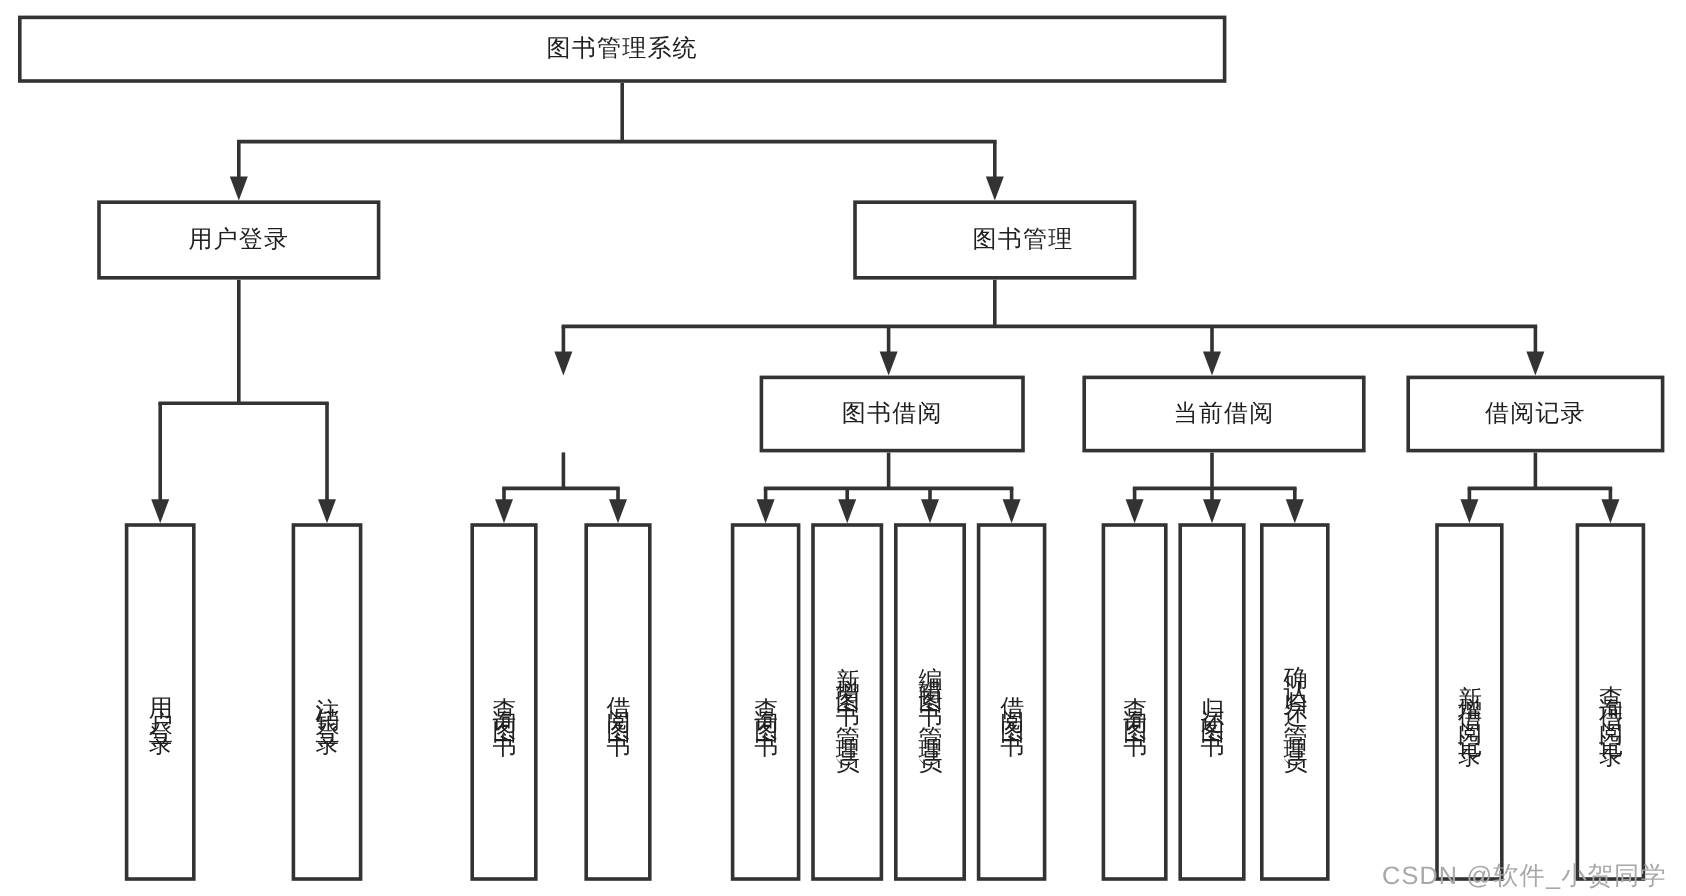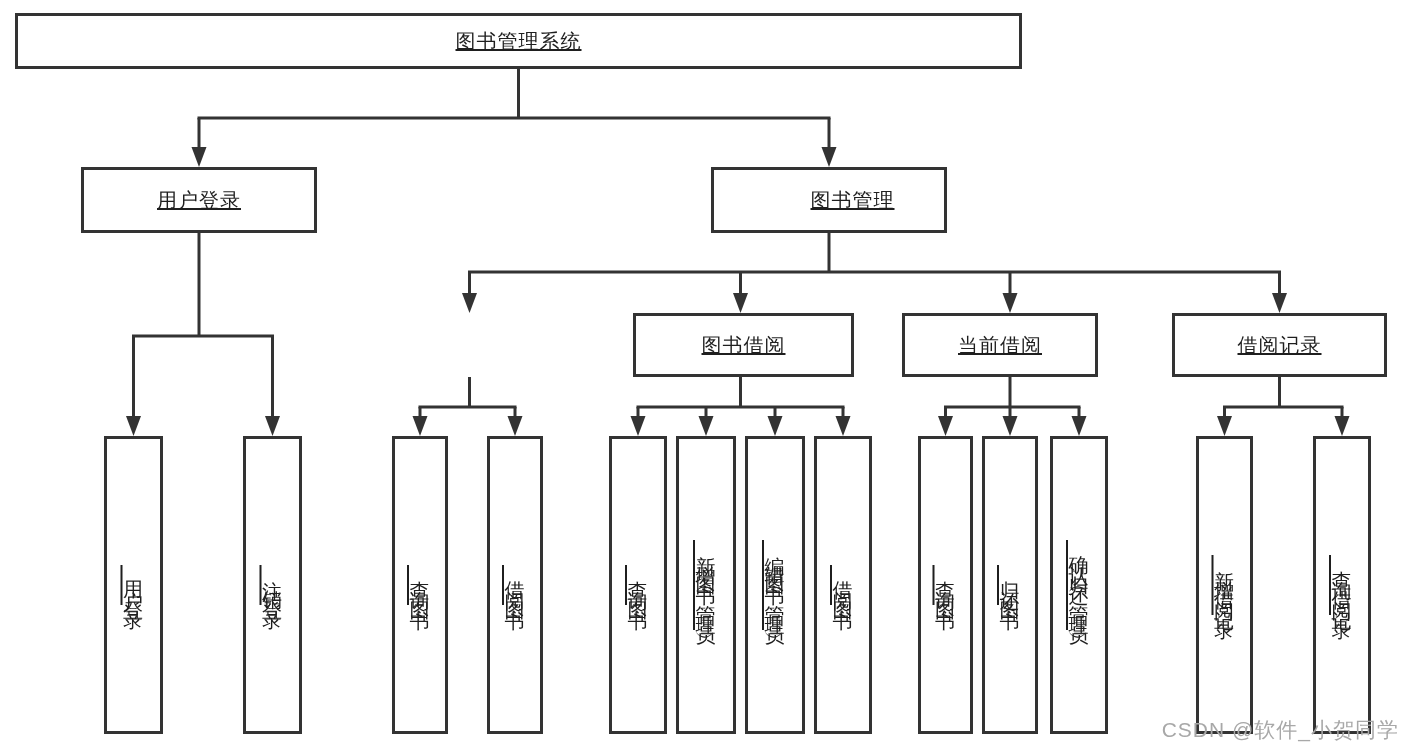--- a/index.html
+++ b/index.html
@@ -23,32 +23,31 @@
     background: #ffffff;
     display: flex;
     align-items: center;
     justify-content: center;
     color: var(--text, #1f1f1f);
   }
   .node span {
     font-size: 20px;
     line-height: 1;
     white-space: nowrap;
-    text-decoration: underline;
   }
   .node.h span { letter-spacing: 1px; }
   .node.v span {
     writing-mode: vertical-rl;
     text-orientation: mixed;
     letter-spacing: 10px;
     white-space: normal;
   }
   .watermark {
     position: absolute;
-    right: 6px;
+    right: 16px;
     bottom: 3px;
     font-size: 21px;
     letter-spacing: 1px;
     color: var(--wm, #a8a8a8);
     z-index: 5;
   }
 </style>
 </head>
 <body>
 
@@ -113,21 +112,21 @@
     </div>
     <div class="node h" style="left: 81px; top: 167px; width: 236px; height: 66px;">
       <span>用户登录</span>
     </div>
     <div class="node h" style="left: 711px; top: 167px; width: 236px; height: 66px; padding-left: 47px;">
       <span>图书管理</span>
     </div>
     <div class="node h" style="left: 633px; top: 313px; width: 221px; height: 64px;">
       <span>图书借阅</span>
     </div>
-    <div class="node h" style="left: 902px; top: 313px; width: 196px; height: 64px;">
+    <div class="node h" style="left: 902px; top: 313px; width: 236px; height: 64px;">
       <span>当前借阅</span>
     </div>
     <div class="node h" style="left: 1172px; top: 313px; width: 215px; height: 64px;">
       <span>借阅记录</span>
     </div>
     <div class="node v" style="left: 104px; top: 436px; width: 59px; height: 298px;">
       <span>用户登录</span>
     </div>
     <div class="node v" style="left: 243px; top: 436px; width: 59px; height: 298px;">
       <span>注销登录</span>

